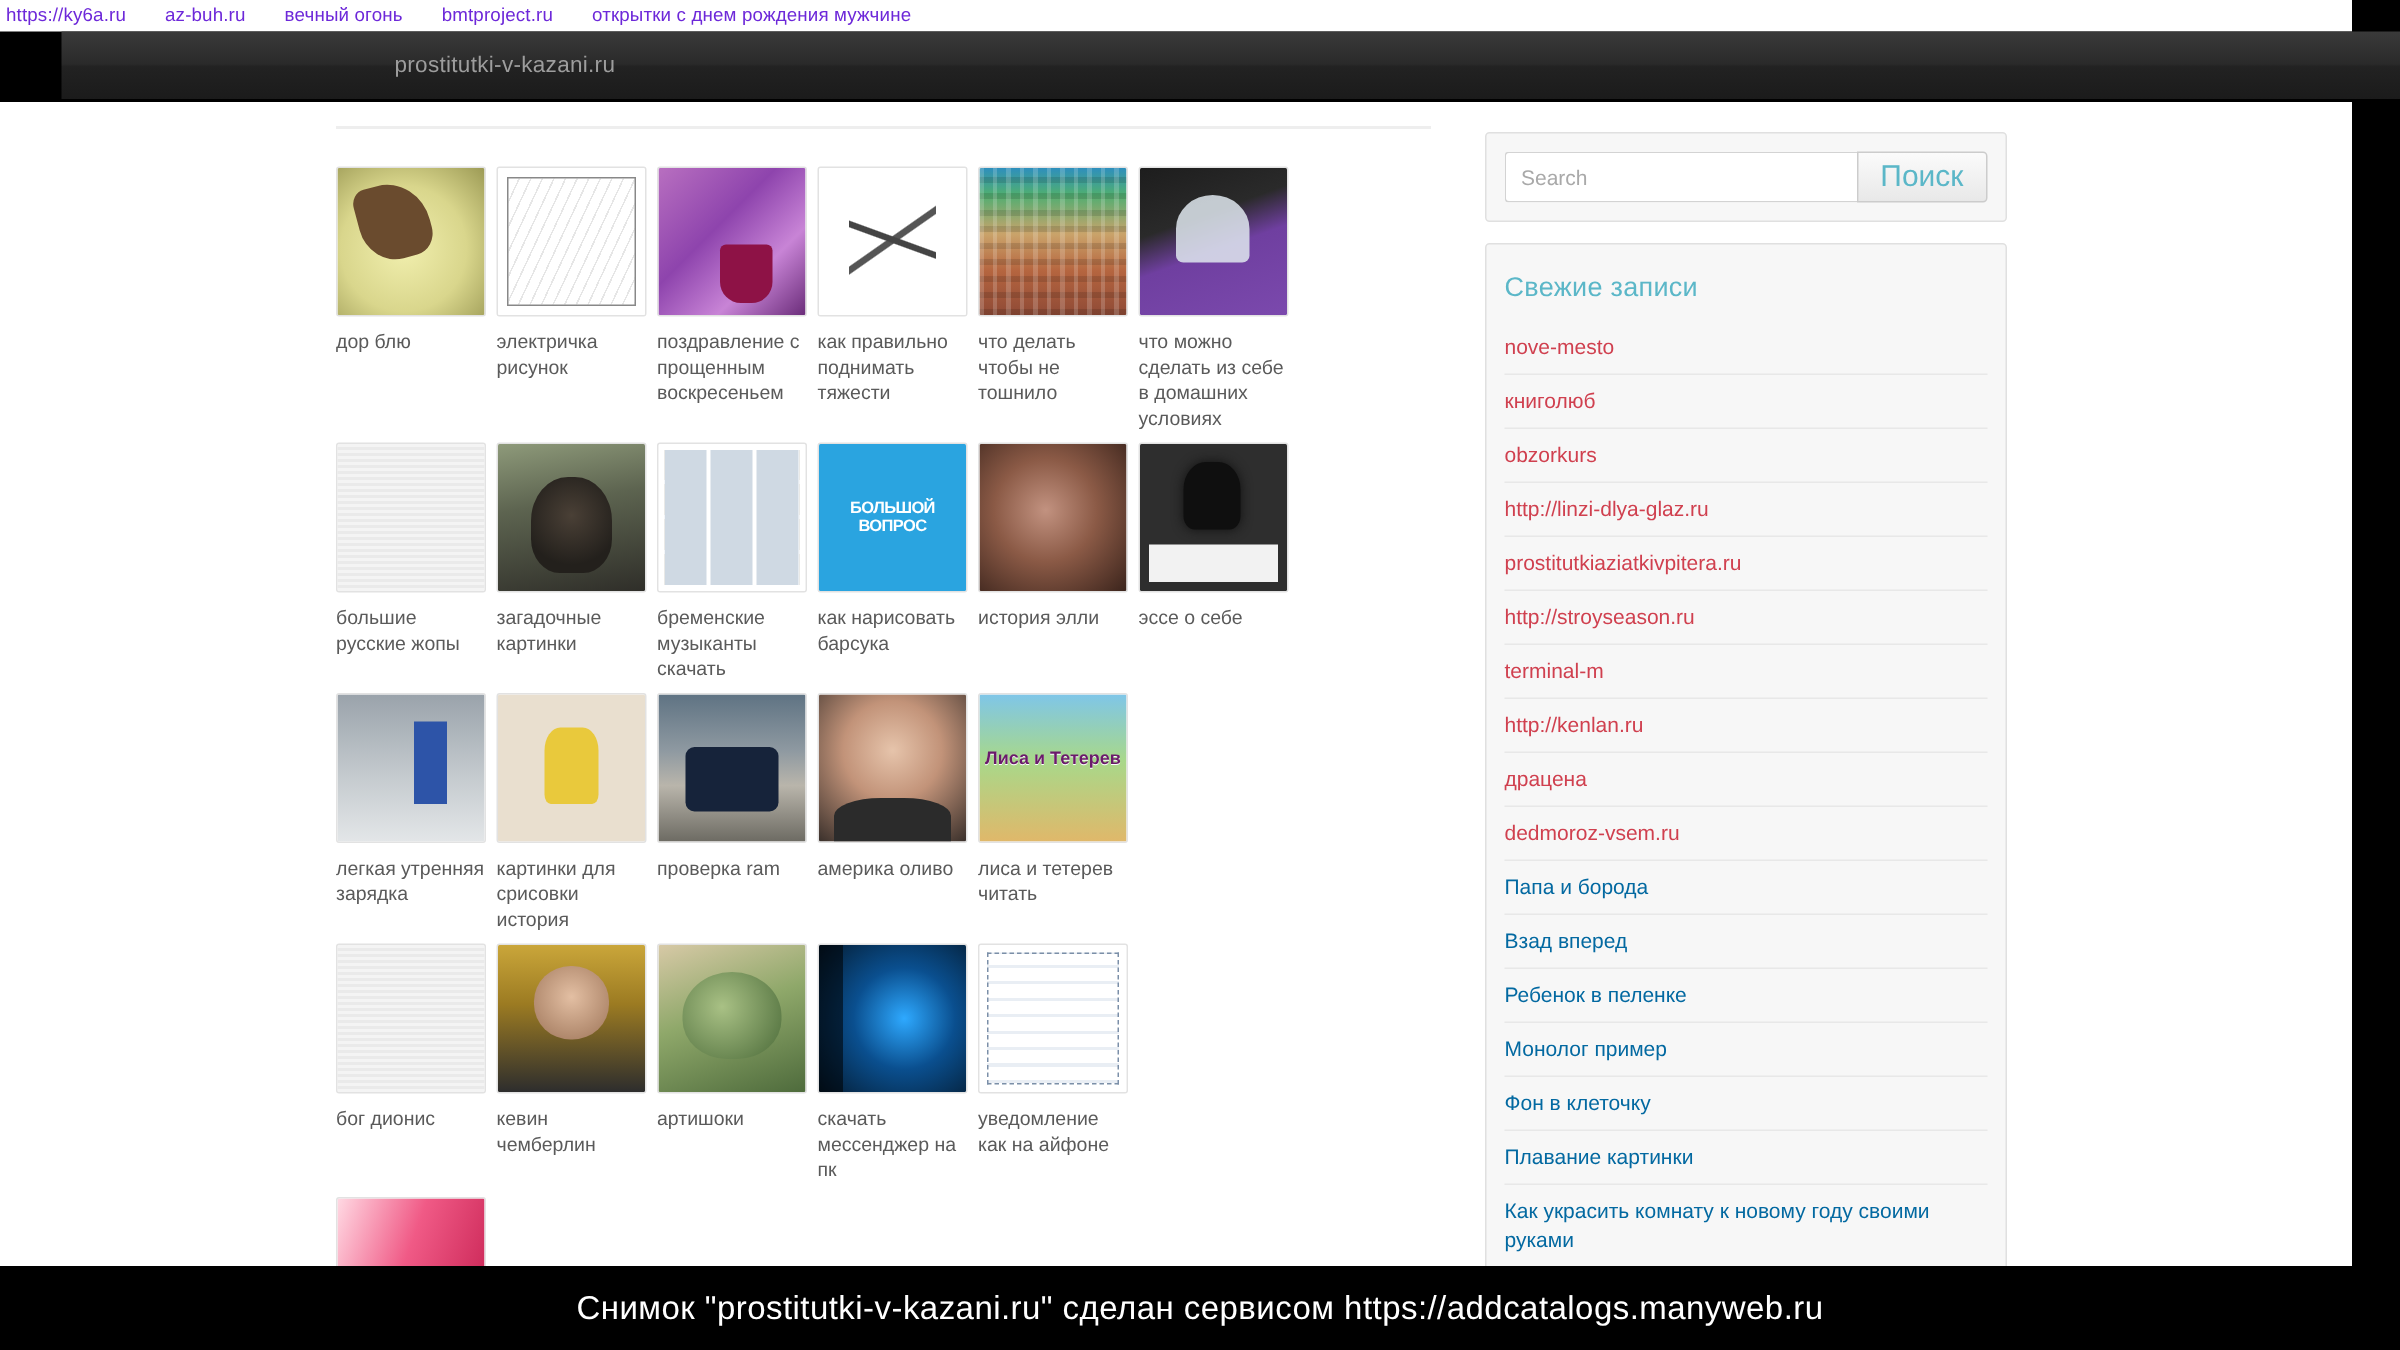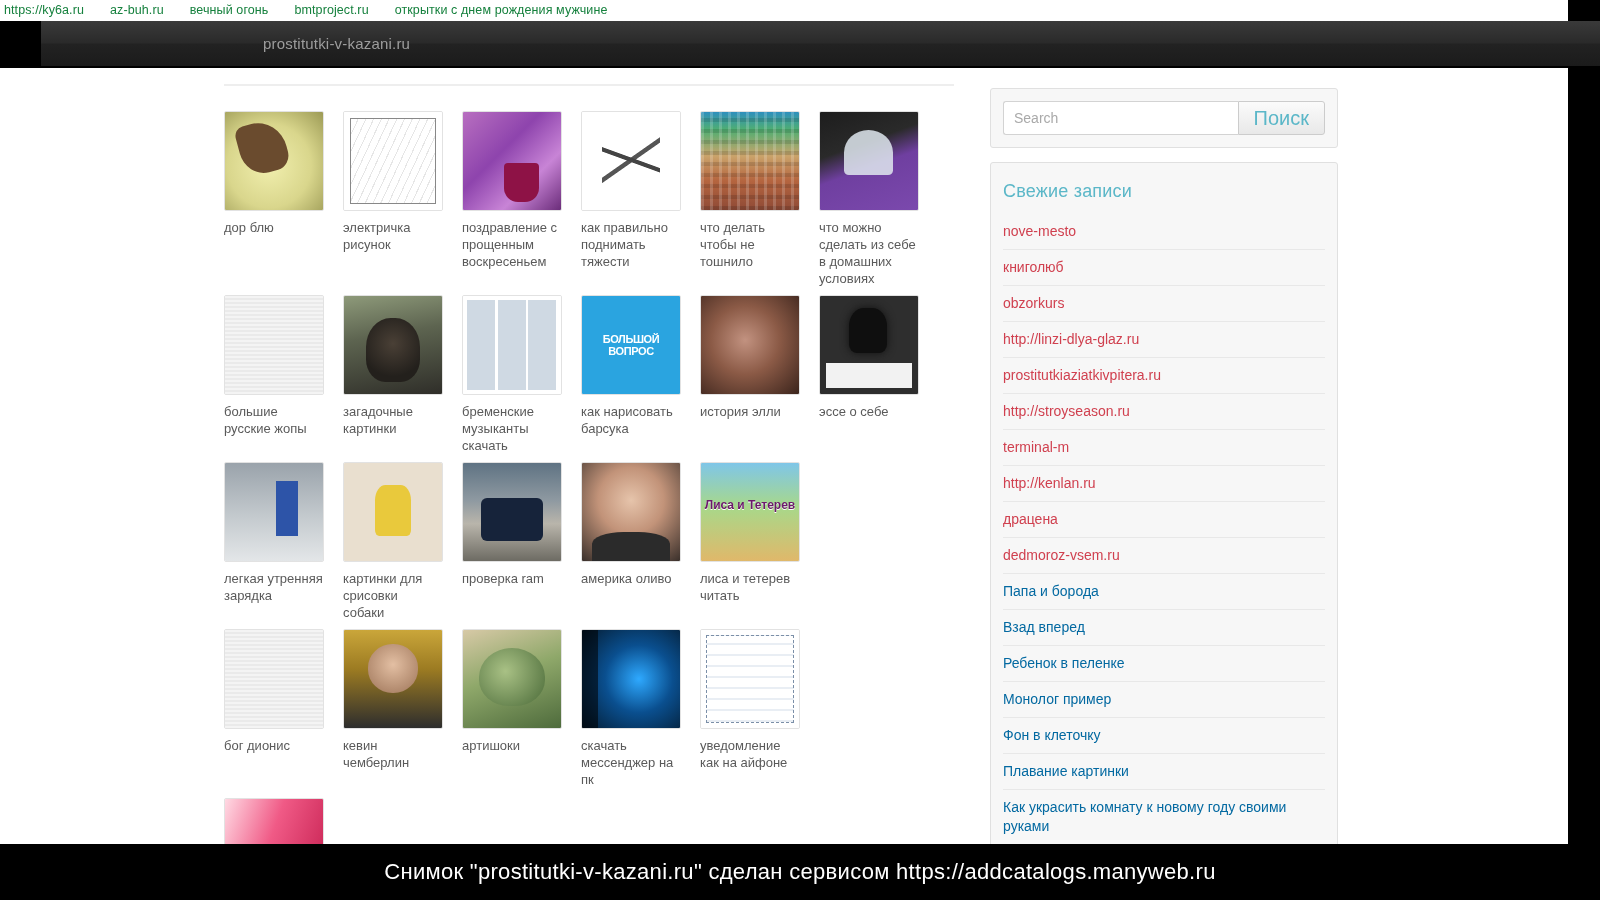--- a/index.html
+++ b/index.html
@@ -25,21 +25,21 @@
     width: 1568px; height: 21px;
     background: #ffffff;
     display: flex;
     align-items: center;
     gap: 26px;
     padding-left: 4px;
     overflow: hidden;
     white-space: nowrap;
   }
   #toplinks .tl {
-    color: #15803d;
+    color: #6d28d9;
     font-size: 12.5px;
     line-height: 21px;
     text-decoration: none;
     cursor: pointer;
     letter-spacing: 0.1px;
   }
 
   
   #header {
     position: absolute;
@@ -75,21 +75,21 @@
   }
   #main .hrule {
     width: 730px; height: 0;
     border-top: 2px solid #eeeeee;
     margin-bottom: 25px;
   }
 
   .grid-row {
     display: flex;
     align-items: flex-start;
-    gap: 12px;
+    gap: 0px;
     margin-bottom: 8px;
   }
   .cell {
     width: 107px;
     margin-right: 0px;
     flex: 0 0 107px;
   }
   .thumb {
     width: 100px; height: 100px;
     border: 1px solid #e2e2e2;
@@ -357,21 +357,21 @@
             <div class="cell">
               <div class="thumb">
                 <div class="ph ph-zaryadka"></div>
               </div>
               <a class="cap" href="#">легкая утренняя зарядка</a>
             </div>
             <div class="cell">
               <div class="thumb">
                 <div class="ph ph-girl"></div>
               </div>
-              <a class="cap" href="#">картинки для срисовки собаки</a>
+              <a class="cap" href="#">картинки для срисовки история</a>
             </div>
             <div class="cell">
               <div class="thumb">
                 <div class="ph ph-truck"></div>
               </div>
               <a class="cap" href="#">проверка ram</a>
             </div>
             <div class="cell">
               <div class="thumb">
                 <div class="ph ph-face"></div>

